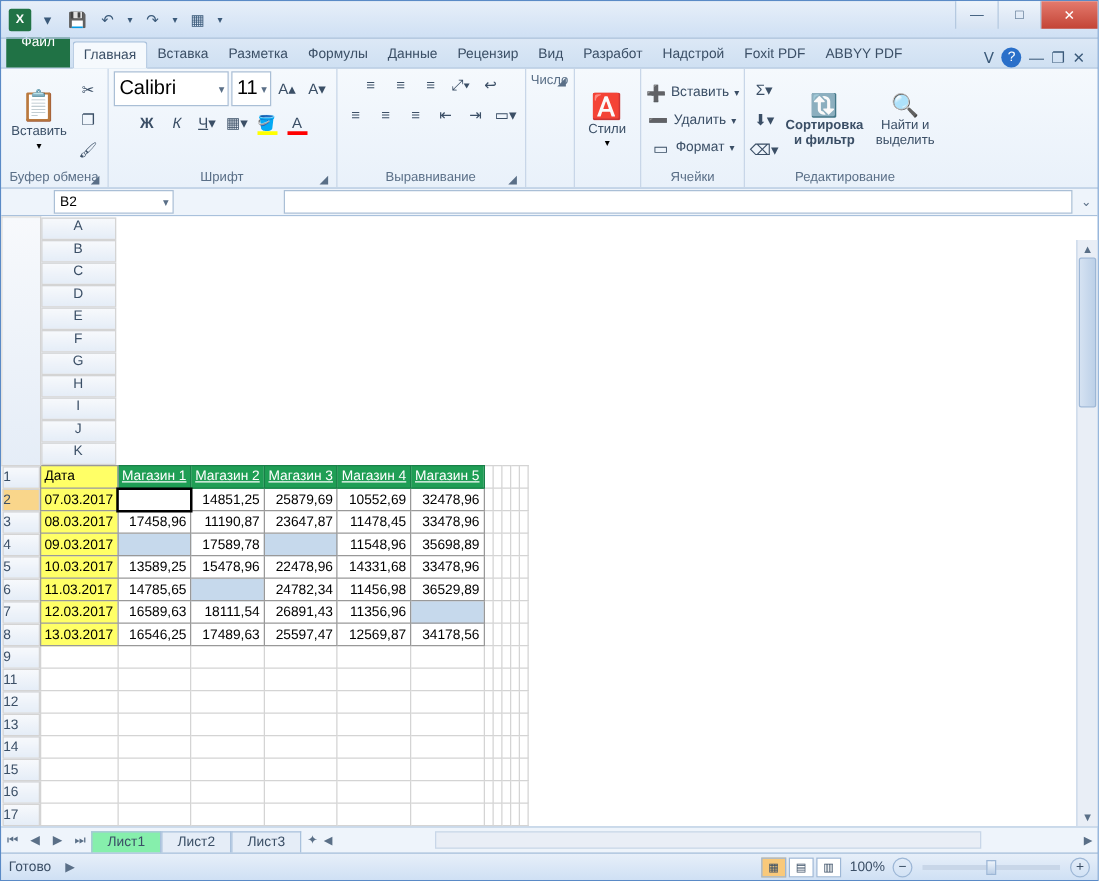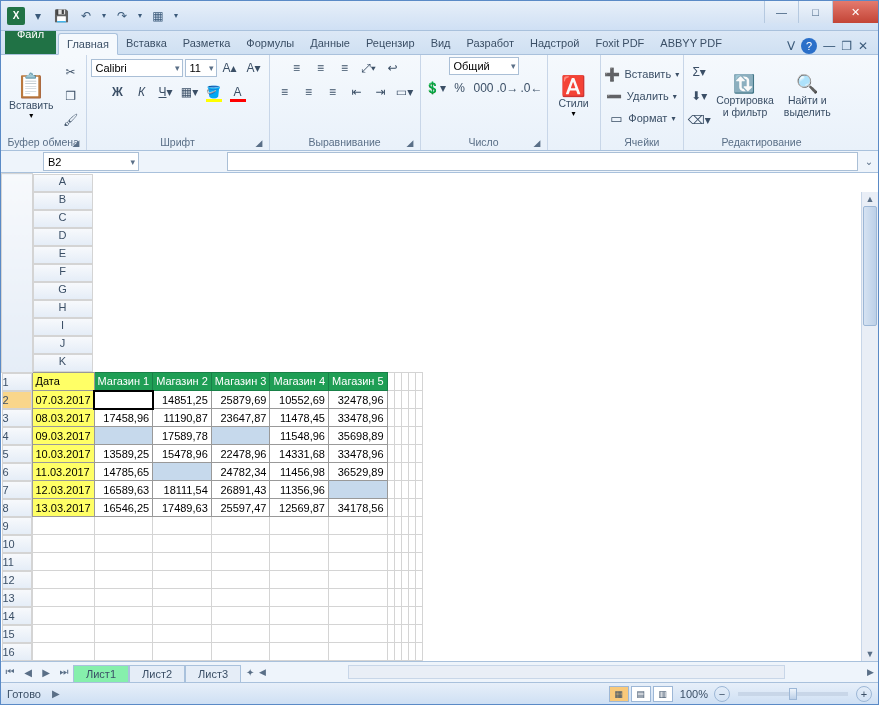--- a/index.html
+++ b/index.html
@@ -29,21 +29,21 @@
   .rgroup { border-right: 1px solid #c8d6e8; display: flex; flex-direction: column; padding: 2px 4px 0 4px; }
   .rgroup .body { flex: 1; display: flex; align-items: center; gap: 2px; }
   .rgroup .label { text-align: center; color: #5a6f87; font-size: 10.5px; padding: 1px 0 2px 0; position:relative; }
   .rgroup .label .dlauncher { position:absolute; right:2px; bottom:2px; font-size:9px; color:#5a6f87; cursor:pointer; }
   .big-btn { display: flex; flex-direction: column; align-items: center; justify-content: center; padding: 2px 4px; cursor: pointer; min-width:44px; }
   .big-btn .ic { font-size: 24px; }
   .big-btn .lbl { font-size: 10.5px; color:#3b4f66; text-align:center; line-height:1.1; }
   .col { display:flex; flex-direction:column; gap:2px; }
   .row { display:flex; align-items:center; gap:2px; }
   .small-btn { width:22px; height:22px; display:flex; align-items:center; justify-content:center; cursor:pointer; font-size:12px; color:#3b4f66; }
-  .font-combo { height:18px; border:1px solid #aabfd6; background:#fff; font-size:11px; padding:0 14px 0 4px; display:flex; align-items:center; position:relative; }
+  .font-combo { height:28px; border:1px solid #aabfd6; background:#fff; font-size:16px; padding:0 14px 0 4px; display:flex; align-items:center; position:relative; }
   .font-combo::after { content:"▾"; position:absolute; right:2px; font-size:9px; color:#5a6f87; }
   .font-name { width: 92px; }
   .font-size { width: 32px; }
   .num-fmt { width: 70px; }
   .cells-row { display:flex; align-items:center; gap:4px; font-size:11px; color:#3b4f66; cursor:pointer; height:20px; }
   .cells-row .ic { font-size:13px; width:16px; text-align:center; }
   
   .fbar { height: 22px; display:flex; border-bottom:1px solid #a9c1dc; background:#eef4fb; }
   .namebox { width: 96px; background:#fff; border:1px solid #aabfd6; margin:1px 0 1px 42px; display:flex; align-items:center; padding:0 4px; font-size:11px; position:relative; }
   .namebox::after { content:"▾"; position:absolute; right:3px; font-size:9px; color:#5a6f87; }
@@ -55,21 +55,21 @@
   .sheet { flex:1; overflow:hidden; }
   .sheet table { border-collapse:collapse; table-layout:fixed; }
   .sheet th, .sheet td { border:1px solid #d4d4d4; font-size:11px; height:18px; }
   .sheet th { background:linear-gradient(#f7f9fc,#e5edf7); color:#3b4f66; font-weight:normal; position:relative; }
   .sheet th.col { width:60px; }
   .sheet th.row { width:30px; text-align:center; }
   .corner { width:30px; background:linear-gradient(#f7f9fc,#e5edf7); }
   .sheet td { padding:0 3px; text-align:right; }
   .sheet td.left { text-align:left; }
   .hdr-yellow { background:#ffff66 !important; border:1px solid #999 !important; text-align:left; }
-  .hdr-green { background:#1f9e55 !important; color:#fff; border:1px solid #188048 !important; text-align:left; }
+  .hdr-green { background:#1f9e55 !important; color:#fff; border:1px solid #188048 !important; text-align:left;text-decoration:underline; }
   .data-cell { border:1px solid #999 !important; }
   .sel-blue { background:#c6d9ec; }
   .row-hl th { background:#f9d68b !important; }
   .active-cell { outline:2px solid #000; outline-offset:-1px; background:#fff !important; position:relative; }
   .vscroll { position:absolute; right:0; top:19px; bottom:0; width:17px; background:#e9eef6; border-left:1px solid #c8d6e8; }
   .vscroll .thumb { position:absolute; top:14px; left:1px; right:1px; height:120px; background:linear-gradient(90deg,#d5e2f2,#bcd0e8); border:1px solid #9db7d6; border-radius:2px; }
   .vscroll .arr { position:absolute; left:0; right:0; height:14px; display:flex; align-items:center; justify-content:center; font-size:9px; color:#5a6f87; }
   .vscroll .arr.up { top:0; } .vscroll .arr.dn { bottom:0; }
   
   .sheettabs { height:21px; background:#eef4fb; border-top:1px solid #a9c1dc; display:flex; align-items:center; font-size:11px; }
@@ -192,32 +192,20 @@
           <div class="small-btn">≡</div>
           <div class="small-btn">⇤</div>
           <div class="small-btn">⇥</div>
           <div class="small-btn">▭▾</div>
         </div>
       </div>
       <div class="label"><span>Выравнивание</span><span class="dlauncher">◢</span></div>
     </div>
 
     <div class="rgroup">
-      <div class="body col">
-        <div class="row">
-            <div class="font-combo num-fmt">Общий</div>
-          </div>
-        <div class="row">
-          <div class="small-btn">💲▾</div>
-          <div class="small-btn">%</div>
-          <div class="small-btn">000</div>
-          <div class="small-btn">.0→</div>
-          <div class="small-btn">.0←</div>
-        </div>
-      </div>
       <div class="label"><span>Число</span><span class="dlauncher">◢</span></div>
     </div>
 
     <div class="rgroup">
       <div class="body">
         <div class="big-btn">
           <span class="ic" style="font-size:20px;">🅰️</span>
           <span class="lbl">Стили</span>
           <span style="font-size:8px;">▾</span>
         </div>
@@ -248,21 +236,21 @@
 
     <div class="rgroup" style="border-right:none;">
       <div class="body">
         <div class="col" style="justify-content:center;">
           <div class="small-btn">Σ▾</div>
           <div class="small-btn">⬇▾</div>
           <div class="small-btn">⌫▾</div>
         </div>
         <div class="big-btn">
           <span class="ic" style="font-size:18px;">🔃</span>
-          <span class="lbl" style="white-space:pre;">Сортировка
+          <span class="lbl" style="white-space:pre;font-weight:bold;">Сортировка
 и фильтр</span>
         </div>
         <div class="big-btn">
           <span class="ic" style="font-size:18px;">🔍</span>
           <span class="lbl" style="white-space:pre;">Найти и
 выделить</span>
         </div>
       </div>
       <div class="label"><span>Редактирование</span></div>
     </div>
@@ -400,34 +388,20 @@
               <td class="data-cell">12569,87</td>
               <td class="data-cell">34178,56</td>
               <td class=""></td>
               <td class=""></td>
               <td class=""></td>
               <td class=""></td>
               <td class=""></td>
             </tr>
             <tr>
               <th class="row">9</th>
-              <td class=""></td>
-              <td class=""></td>
-              <td class=""></td>
-              <td class=""></td>
-              <td class=""></td>
-              <td class=""></td>
-              <td class=""></td>
-              <td class=""></td>
-              <td class=""></td>
-              <td class=""></td>
-              <td class=""></td>
-            </tr>
-            <tr>
-              <th class="row">10</th>
               <td class=""></td>
               <td class=""></td>
               <td class=""></td>
               <td class=""></td>
               <td class=""></td>
               <td class=""></td>
               <td class=""></td>
               <td class=""></td>
               <td class=""></td>
               <td class=""></td>

